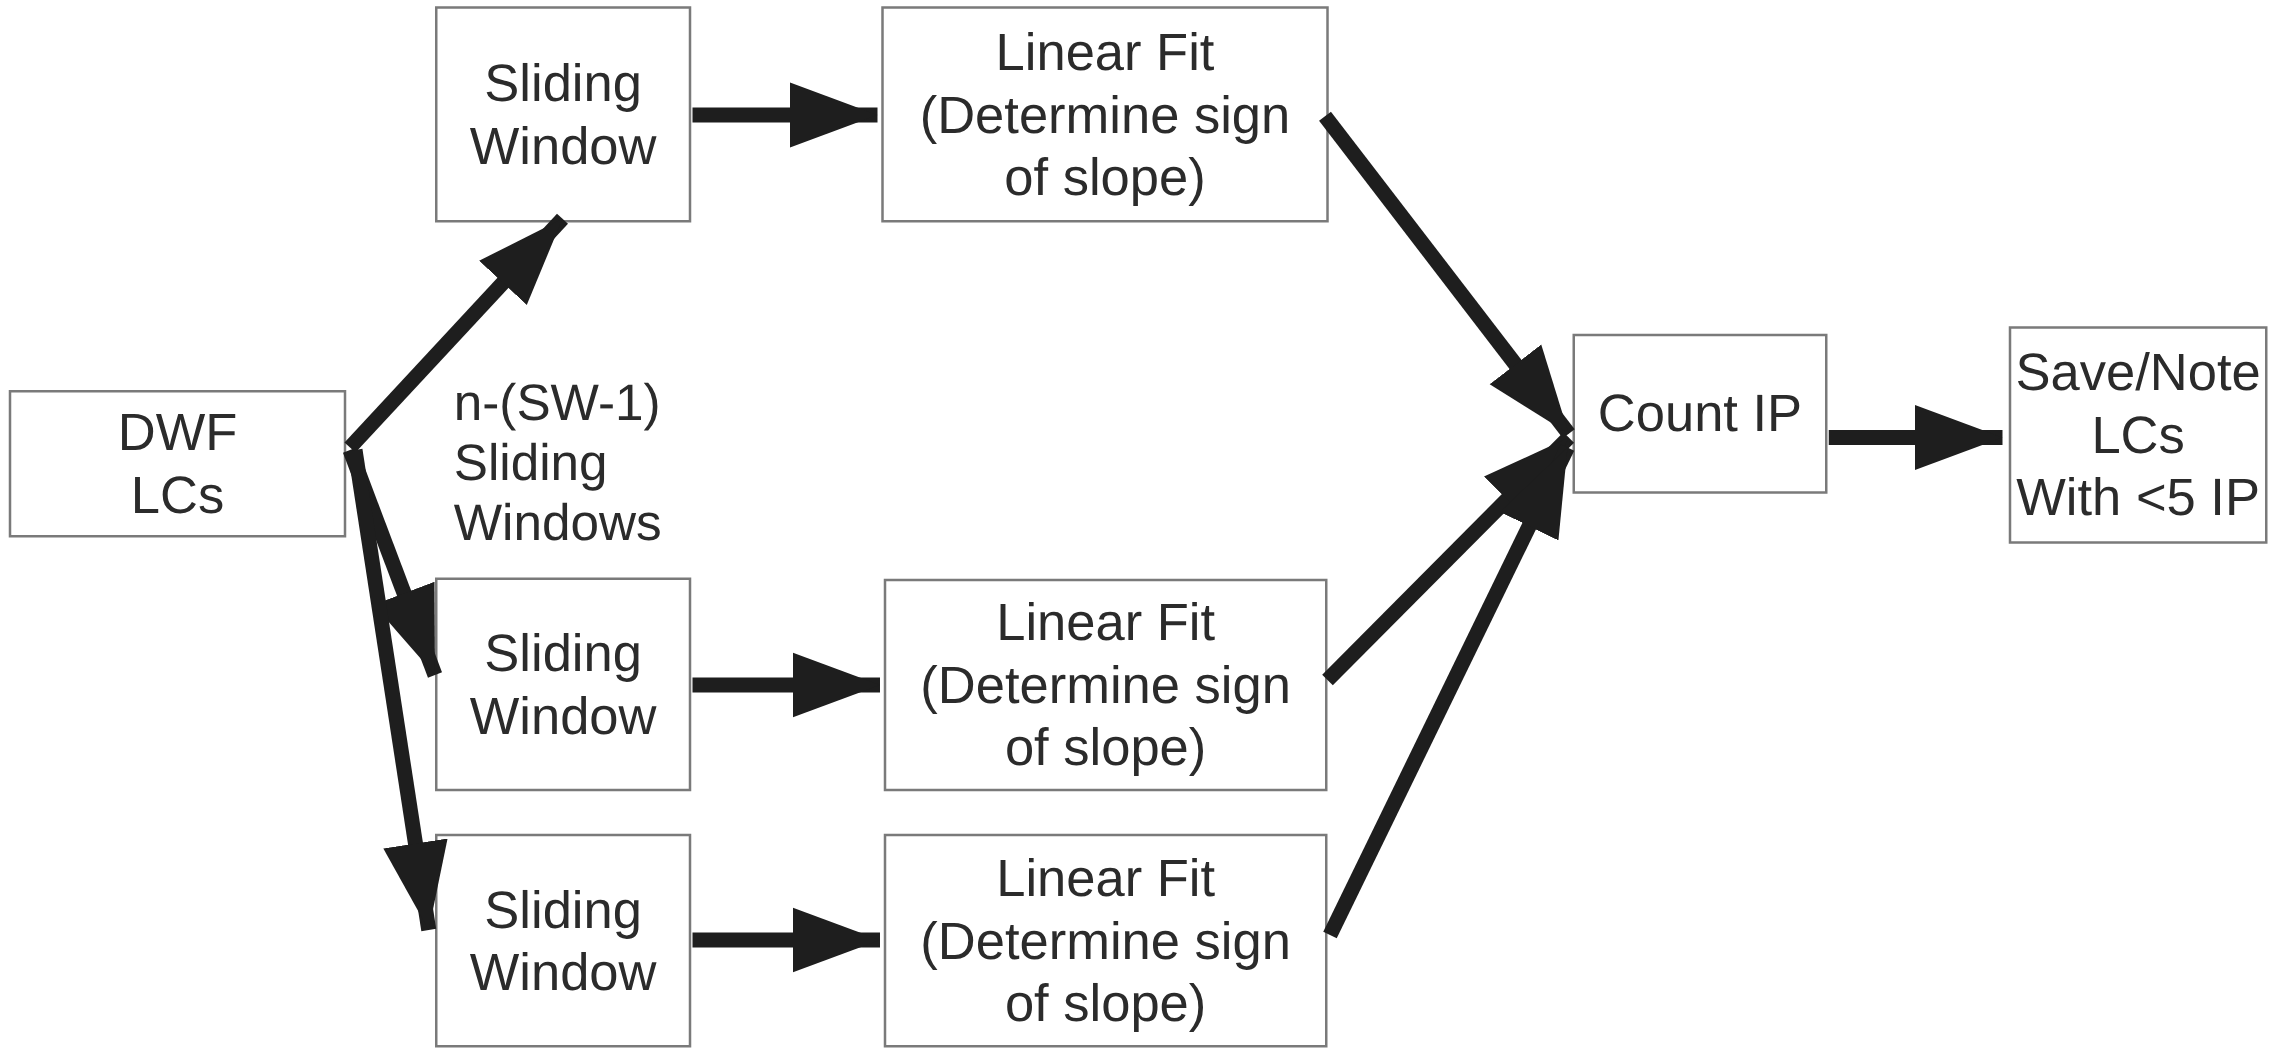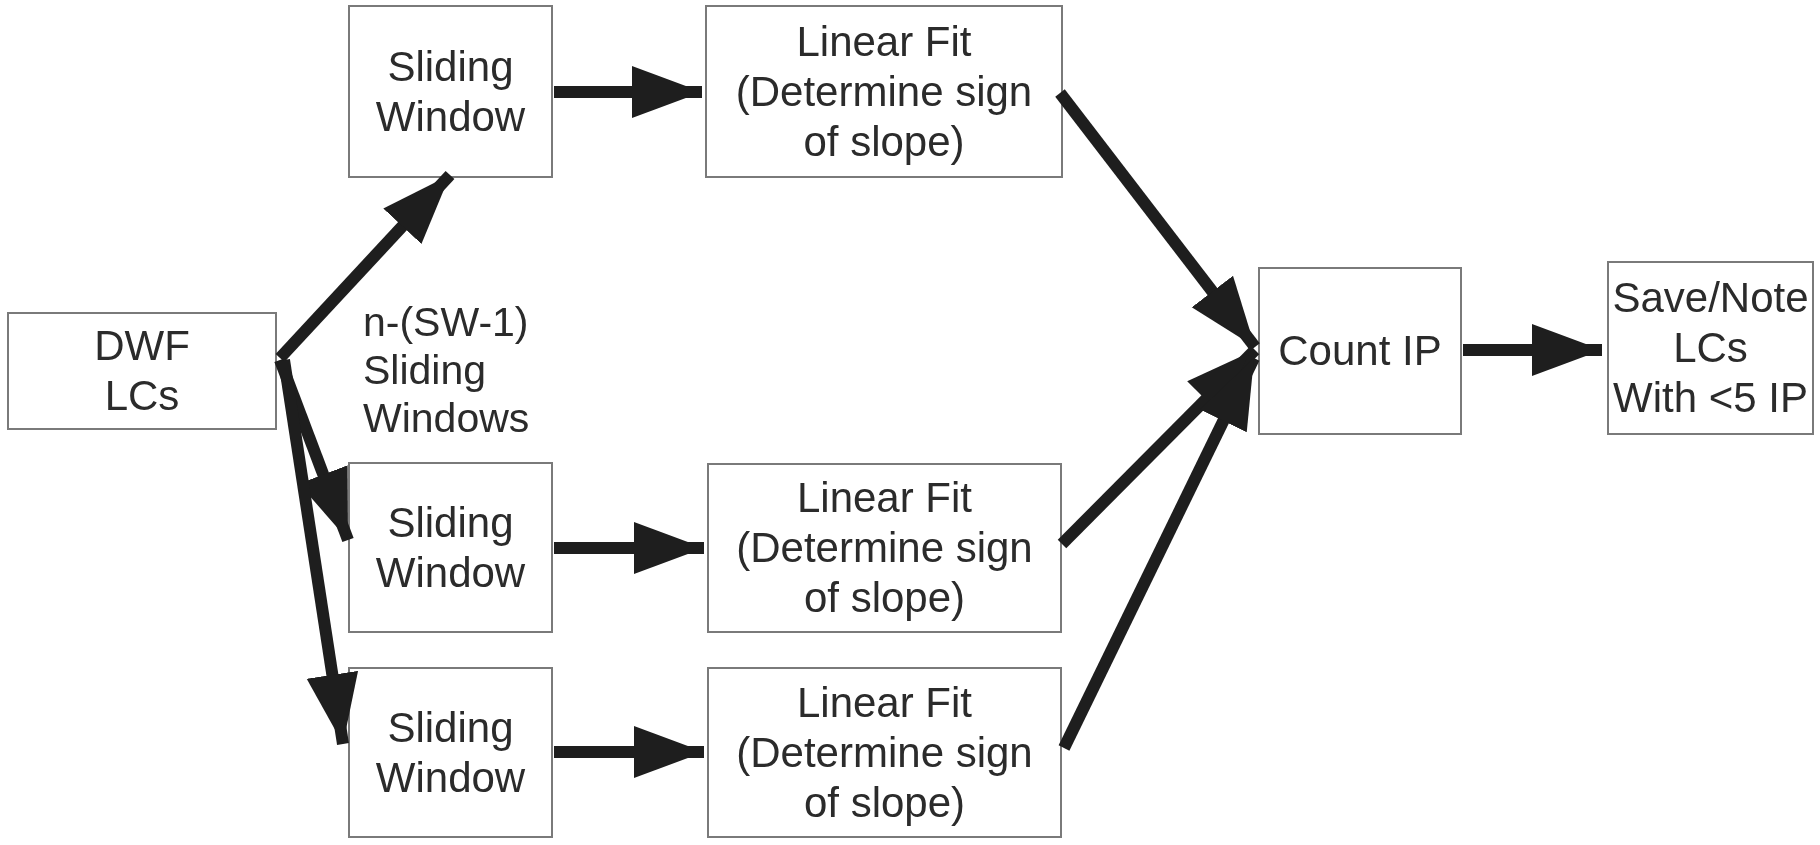--- a/index.html
+++ b/index.html
@@ -46,21 +46,21 @@
     z-index:1;
   }
   
   .n-dwf     {left:7px;    top:312px; width:270px; height:118px;}
   .n-sw-top  {left:348px;  top:5px;   width:205px; height:173px;}
   .n-lf-top  {left:705px;  top:5px;   width:358px; height:173px;}
   .n-sw-mid  {left:348px;  top:462px; width:205px; height:171px;}
   .n-lf-mid  {left:707px;  top:463px; width:355px; height:170px;}
   .n-sw-bot  {left:348px;  top:667px; width:205px; height:171px;}
   .n-lf-bot  {left:707px;  top:667px; width:355px; height:171px;}
-  .n-count   {left:1258px; top:267px; width:204px; height:168px;}
+  .n-count   {left:1258px; top:267px; width:204px; height:128px;}
   .n-save    {left:1607px; top:261px; width:207px; height:174px;}
   svg.arrows{
     position:absolute;
     left:0; top:0;
     width:1820px;
     height:845px;
     z-index:2;
     pointer-events:none;
   }
   .arrow{

